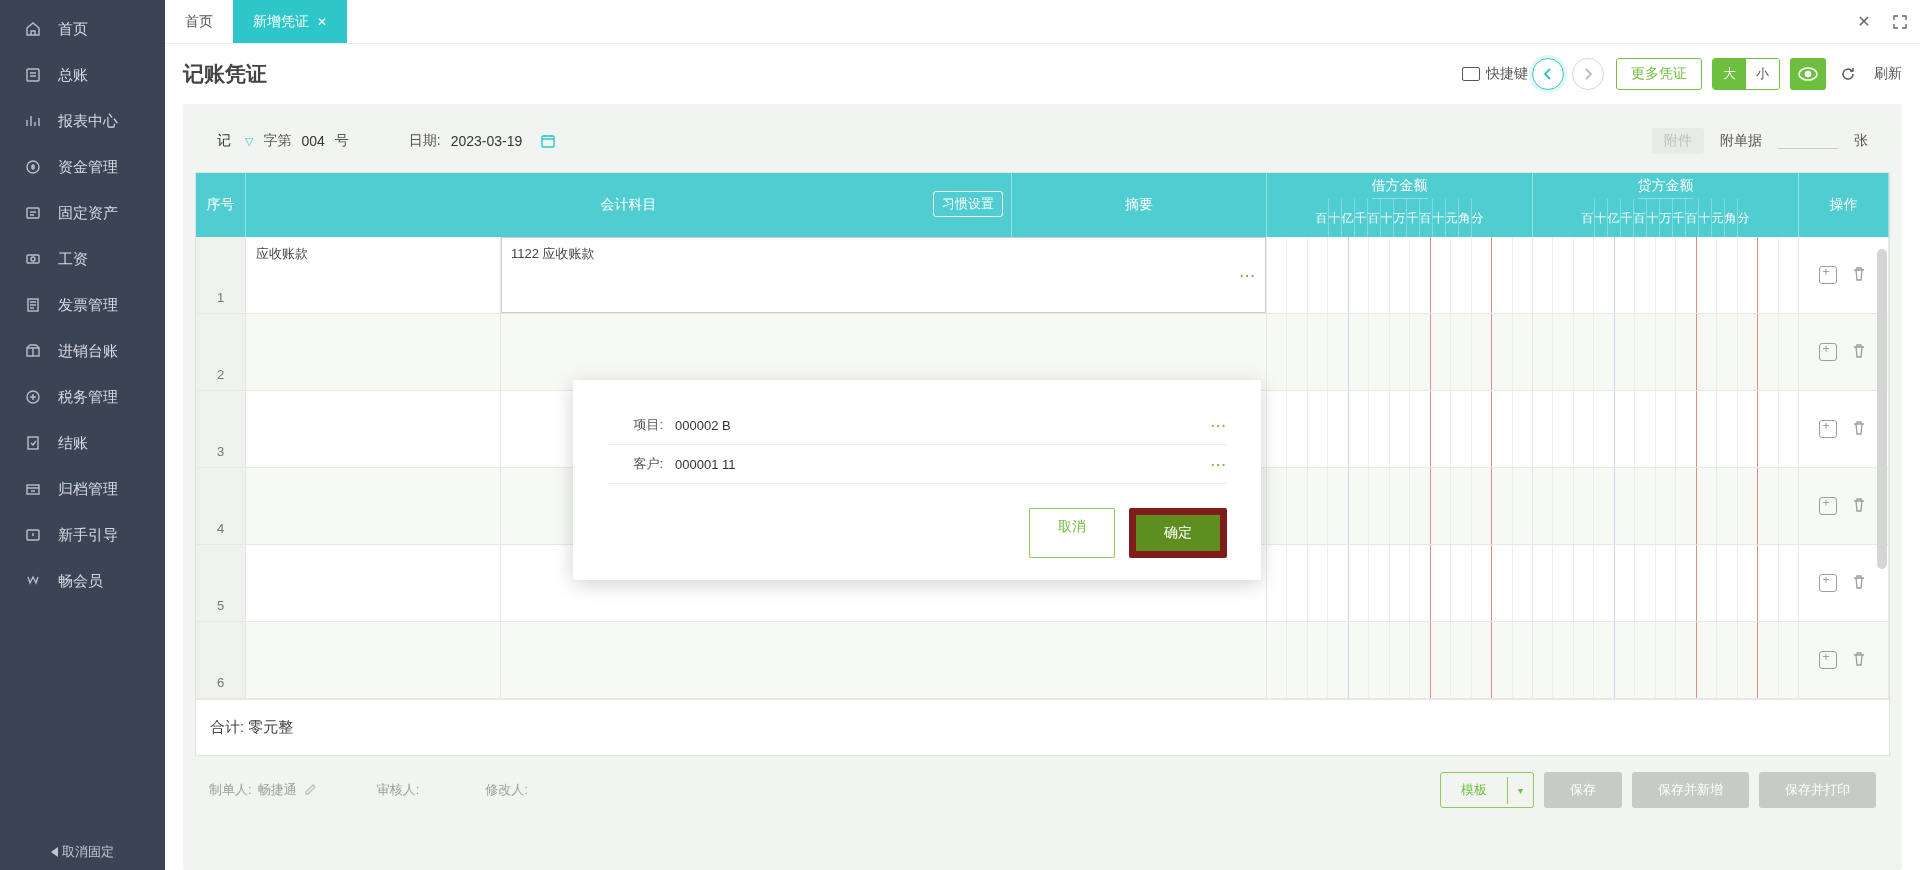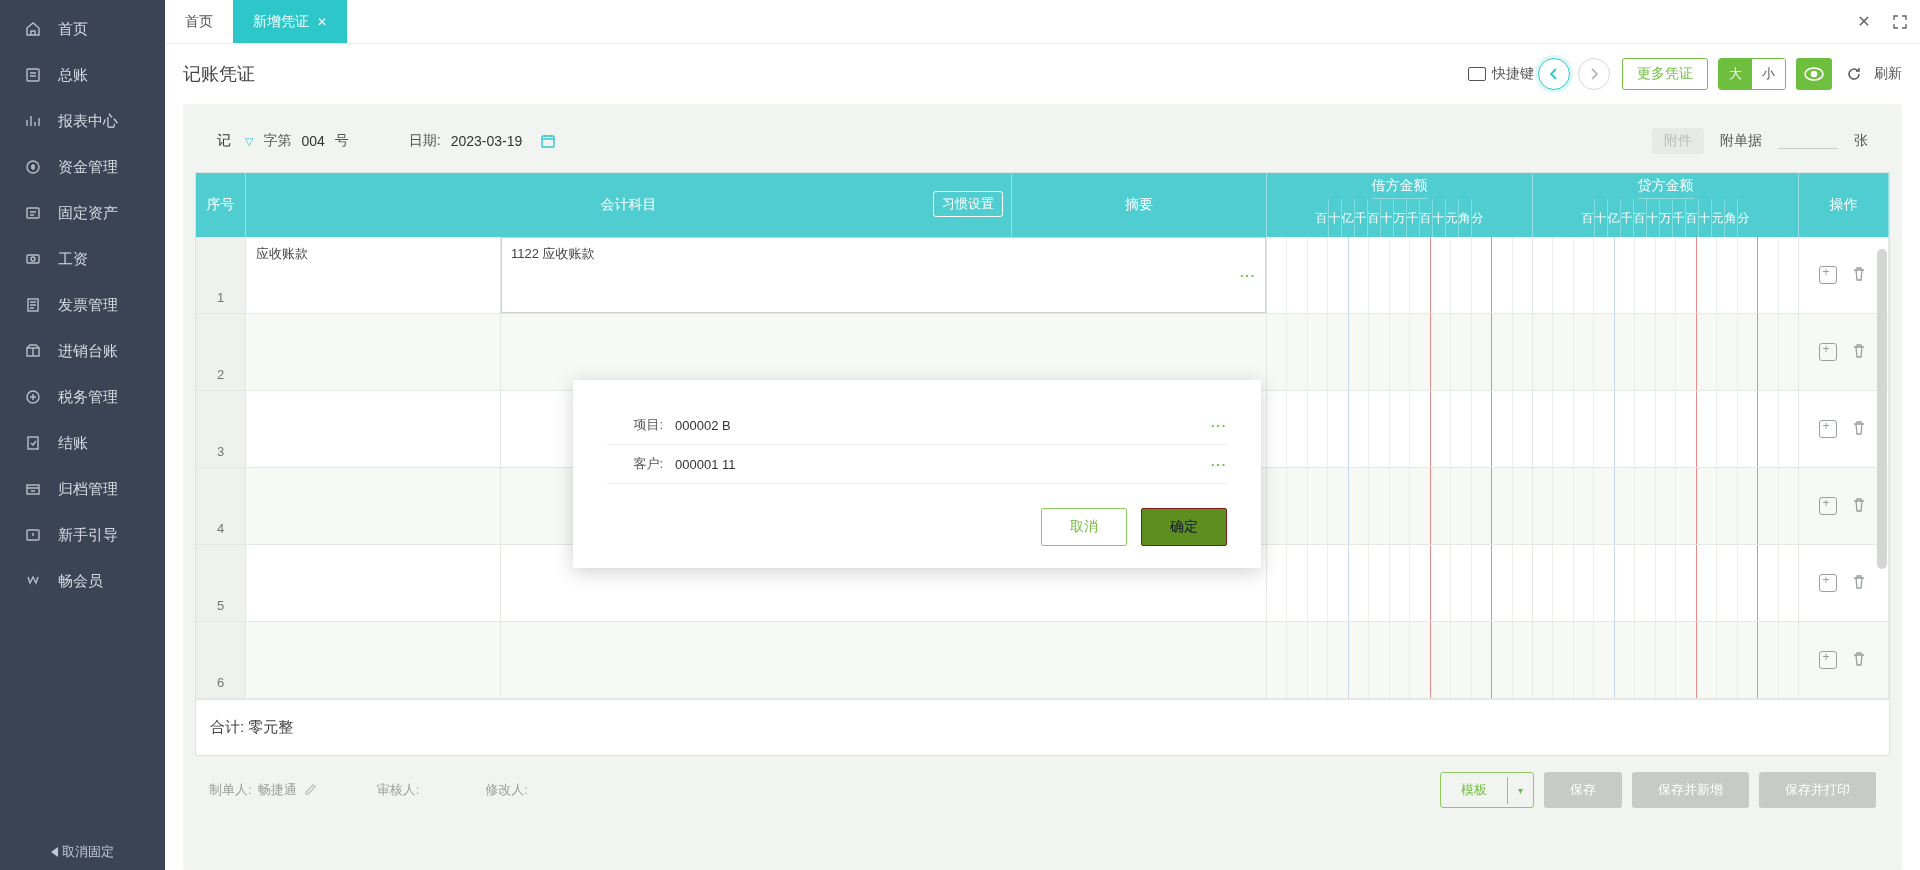--- a/index.html
+++ b/index.html
@@ -20,33 +20,33 @@
 .topbar .tabs { display: flex; }
 .topbar .tab { display: flex; align-items: center; padding: 0 20px; font-size: 14px; color: #555; cursor: pointer; }
 .topbar .tab.active { background: #2ec7c9; color: #fff; }
 .topbar .tab .close { margin-left: 8px; font-size: 12px; }
 .topbar .win-btns { position: absolute; right: 6px; top: 0; bottom: 0; display: flex; align-items: center; gap: 8px; }
 .topbar .win-btn { width: 28px; height: 28px; display:flex; align-items:center; justify-content:center; color:#666; cursor:pointer; font-size:16px; }
 
 
 .page { flex:1; display:flex; flex-direction:column; padding: 0 18px; background:#fff; }
 .page-head { display:flex; align-items:center; height: 60px; }
-.page-title { font-size: 18px; color:#444; font-weight: 400; }
+.page-title { font-size: 21px; color:#444; font-weight: 700; }
 .page-head .spacer { flex:1; }
 .shortcut { display:flex; align-items:center; gap:6px; color:#555; margin-right:4px; font-size:14px; }
 .shortcut .kb-ico { width:18px; height:14px; border:1.5px solid #555; border-radius:2px; position:relative; }
 .nav-arrows { display:flex; gap:8px; margin-right:12px; }
 .nav-arrow { width:32px; height:32px; border-radius:50%; border:1px solid #d7d7d7; display:flex; align-items:center; justify-content:center; color:#aaa; cursor:pointer; }
 .nav-arrow.active { border:1.5px solid #2ec7c9; color:#2ec7c9; box-shadow:0 0 0 3px rgba(46,199,201,0.15); }
 .more-btn { border:1px solid #75c044; color:#6fbf3f; padding:6px 14px; border-radius:3px; cursor:pointer; margin-right:10px; font-size:14px; }
 .size-toggle { display:flex; border:1px solid #6fbf3f; border-radius:3px; overflow:hidden; margin-right:10px; }
 .size-opt { padding:6px 10px; font-size:13px; cursor:pointer; background:#fff; color:#555; }
 .size-opt.active { background:#6fbf3f; color:#fff; }
 .eye-btn { width:36px; height:32px; background:#6fbf3f; border-radius:3px; color:#fff; display:flex; align-items:center; justify-content:center; cursor:pointer; margin-right:14px; }
-.refresh { display:flex; align-items:center; gap:12px; color:#555; cursor:pointer; font-size:14px; }
+.refresh { display:flex; align-items:center; gap:18px; color:#555; cursor:pointer; font-size:14px; }
 
 
 .voucher-wrap { background:#f2f4f1; border-radius:2px; padding: 18px 12px 12px; flex:1; display:flex; flex-direction:column; }
 .voucher-meta { display:flex; align-items:center; padding: 6px 22px 18px; font-size:14px; color:#555; }
 .voucher-meta .grp { display:flex; align-items:center; gap:10px; }
 .voucher-meta .v { color:#333; }
 .voucher-meta .chev { color:#2ec7c9; font-size:11px; margin-left:4px; }
 .voucher-meta .cal { color:#2ec7c9; margin-left:8px; }
 .voucher-meta .gap { width:60px; }
 .voucher-meta .right { margin-left:auto; display:flex; align-items:center; gap:16px; }
@@ -96,21 +96,21 @@
 
 
 .aux-panel { position:absolute; left:573px; top:380px; width:688px; background:#fff; box-shadow:0 4px 20px rgba(0,0,0,0.18); border-radius:2px; padding:26px 34px 22px; z-index:50; }
 .aux-row { display:flex; align-items:center; padding:10px 0; border-bottom:1px solid #eee; }
 .aux-row .lbl { width:56px; color:#555; text-align:right; margin-right:12px; }
 .aux-row .val { flex:1; color:#333; }
 .aux-row .dots { color:#6fbf3f; cursor:pointer; font-weight:bold; letter-spacing:1px; }
 .aux-btns { display:flex; justify-content:flex-end; gap:14px; margin-top:24px; }
 .btn { padding:9px 28px; border-radius:2px; font-size:14px; cursor:pointer; }
 .btn.cancel { border:1px solid #8fca5d; color:#6fbf3f; background:#fff; }
-.btn.ok { background:#5e8e1f; color:#0f172a; border:1px solid #7f1d1d; }
+.btn.ok { background:#5e8e1f; color:#ffffff; border:7px solid #7f1d1d; }
 
 
 .footer { display:flex; align-items:center; padding:16px 14px 4px; font-size:13px; color:#9b9e99; }
 .footer .info { display:flex; gap:60px; }
 .footer .info .pair { display:flex; align-items:center; gap:6px; }
 .footer .info .edit-ico { width:14px; height:14px; opacity:0.6; }
 .footer .spacer { flex:1; }
 .footer .actions { display:flex; gap:10px; }
 .tmpl-btn { display:flex; align-items:center; border:1px solid #8fca5d; border-radius:3px; overflow:hidden; cursor:pointer; }
 .tmpl-btn .t { padding:8px 20px; color:#6fbf3f; }

